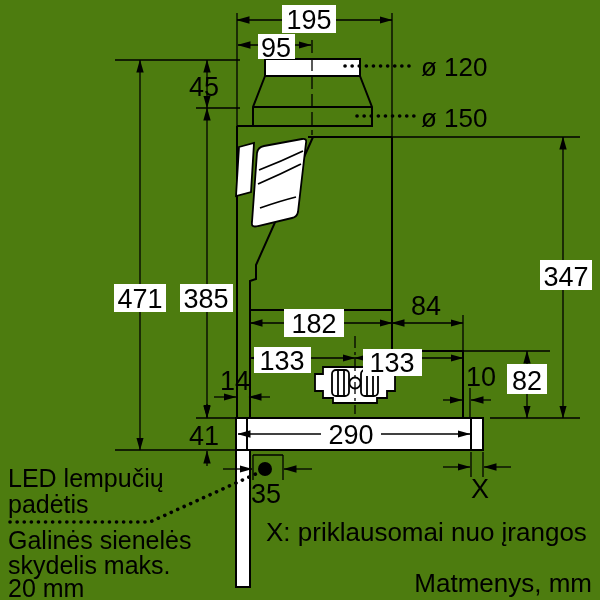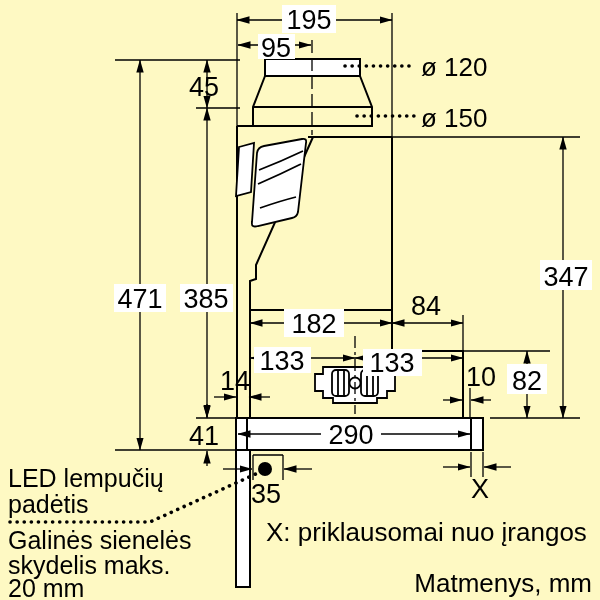--- a/index.html
+++ b/index.html
@@ -1,16 +1,16 @@
 <!DOCTYPE html>
 <html><head>
 <meta charset="utf-8">
 <style>
   html,body{margin:0;padding:0;background:#fff;}
-  .stage{position:relative;width:600px;height:600px;background:#fef9c3;overflow:hidden;}
+  .stage{position:relative;width:600px;height:600px;background:#4d7c0f;overflow:hidden;}
   svg{display:block;}
   text{font-family:"Liberation Sans","DejaVu Sans",sans-serif;fill:#000;}
   .dim{font-size:27px;}
   .dimsm{font-size:26px;}
   .note{font-size:25px;}
   .noteL{font-size:26px;}
   .outline{stroke:#000;stroke-width:2;fill:none;}
   .thin{stroke:#000;stroke-width:1.3;fill:none;}
   .dimline{stroke:#000;stroke-width:1.3;fill:none;}
   .dots{stroke:#000;stroke-width:3.6;fill:none;stroke-linecap:round;stroke-dasharray:0.1 7;}

